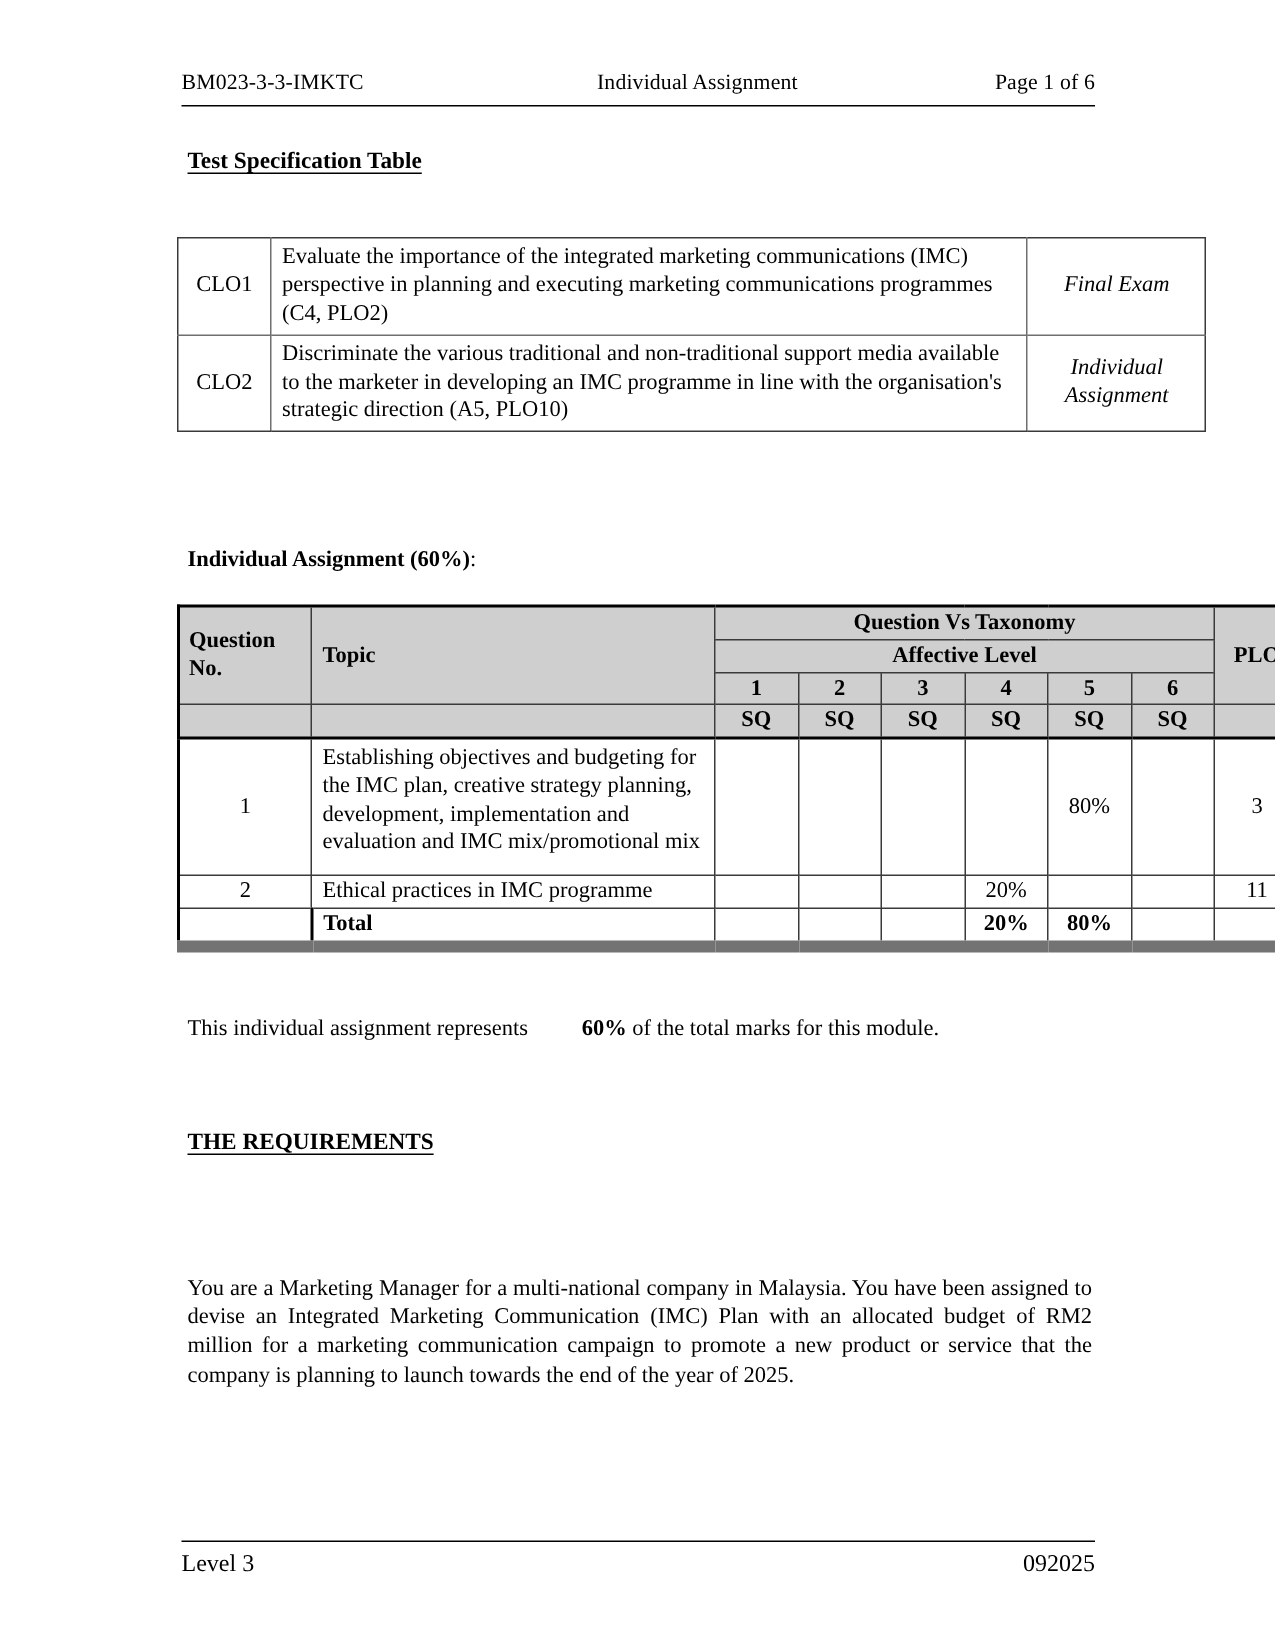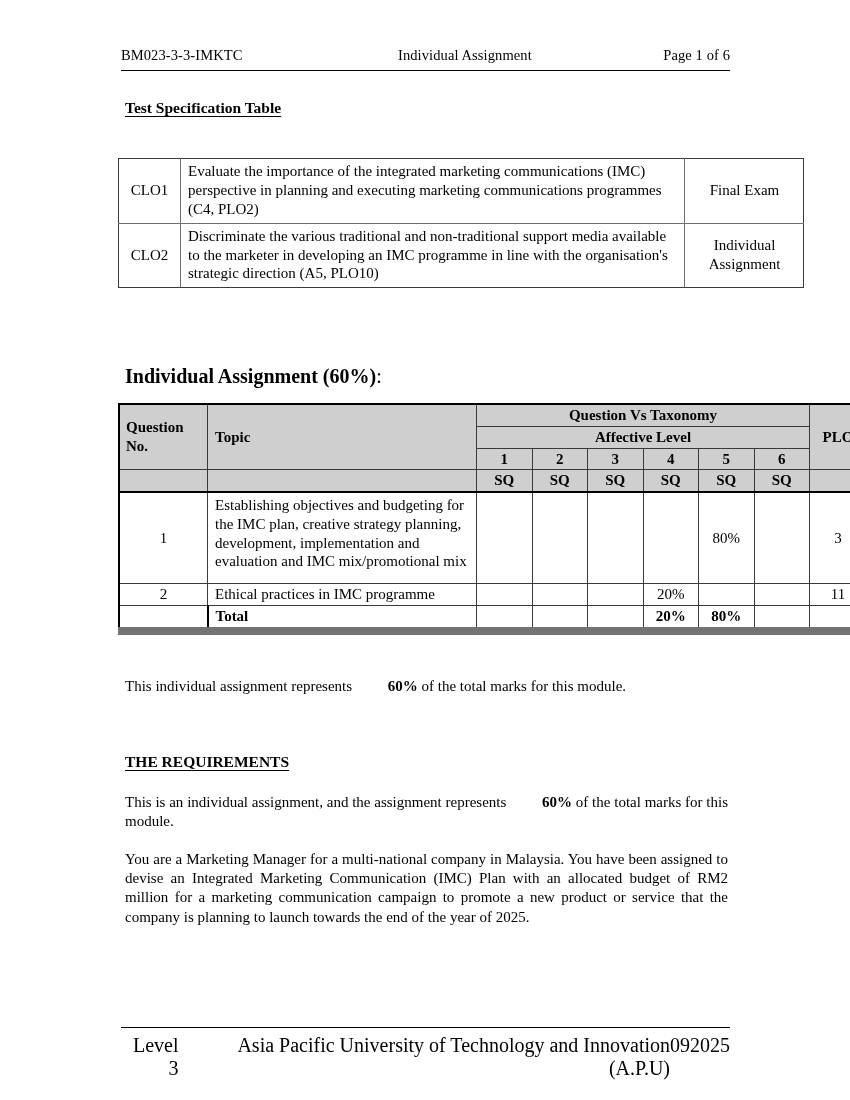--- a/index.html
+++ b/index.html
@@ -54,21 +54,21 @@
     text-underline-offset: 2.5px;
     white-space: nowrap;
   }
   #tst-heading { left: 125px; top: 99px; }
   #req-heading { left: 125px; top: 753px; }
 
   .sub-heading {
     position: absolute;
     left: 125px;
     top: 365px;
-    font-size: 20px;
+    font-size: 15px;
     white-space: nowrap;
   }
   .sub-heading b { font-weight: bold; }
 
   
   table.doc-table {
     border-collapse: collapse;
     position: absolute;
     font-size: 15px;
   }
@@ -87,20 +87,21 @@
   #clo-table .c-code {
     width: 57px;
     text-align: center;
     padding-left: 2px;
     padding-right: 2px;
   }
   #clo-table .c-desc { width: 490px; }
   #clo-table .c-assess {
     width: 105px;
     text-align: center;
+    font-style: italic;
   }
   #clo-table .outer-l { border-left: 1.6px solid #3a3a3a; }
   #clo-table .outer-r { border-right: 1.6px solid #3a3a3a; }
   #clo-table tr:first-child td { border-top: 1.6px solid #3a3a3a; }
   #clo-table tr:last-child td { border-bottom: 1.6px solid #3a3a3a; }
 
   
   #tax-table {
     left: 118px;
     top: 403px;
@@ -179,21 +180,21 @@
     border-top: 1.1px solid #000;
   }
   .doc-footer {
     position: absolute;
     left: 121px;
     top: 1034px;
     width: 609px;
     display: flex;
     justify-content: space-between;
     align-items: baseline;
-    font-size: 20px;
+    font-size: 16px;
     text-align: right;
   }
   .doc-footer .ft-mid { margin-left: 18px; }
 </style>
 </head>
 <body>
 
 <div class="page">
 
   <div class="doc-header">
@@ -291,26 +292,22 @@
       </tr>
     </tbody>
   </table>
 
   <div class="para" id="para-total">
     <span>This individual assignment represents </span><b>60%</b><span> of the total marks for this module.</span>
   </div>
 
   <div class="heading-underline" id="req-heading">THE REQUIREMENTS</div>
 
-  <div class="para" id="para-req1">
-    <span>This is an individual assignment, and the assignment represents </span><b>60%</b><span> of the total marks for this module.</span>
-  </div>
 
   <div class="para" id="para-req2">You are a Marketing Manager for a multi-national company in Malaysia. You have been assigned to devise an Integrated Marketing Communication (IMC) Plan with an allocated budget of RM2 million for a marketing communication campaign to promote a new product or service that the company is planning to launch towards the end of the year of 2025.</div>
 
   <div class="footer-rule"></div>
   <div class="doc-footer">
     <span>Level 3</span>
-    <span class="ft-mid">Asia Pacific University of Technology and Innovation (A.P.U)</span>
     <span>092025</span>
   </div>
 
 </div>
 
 </body></html>

